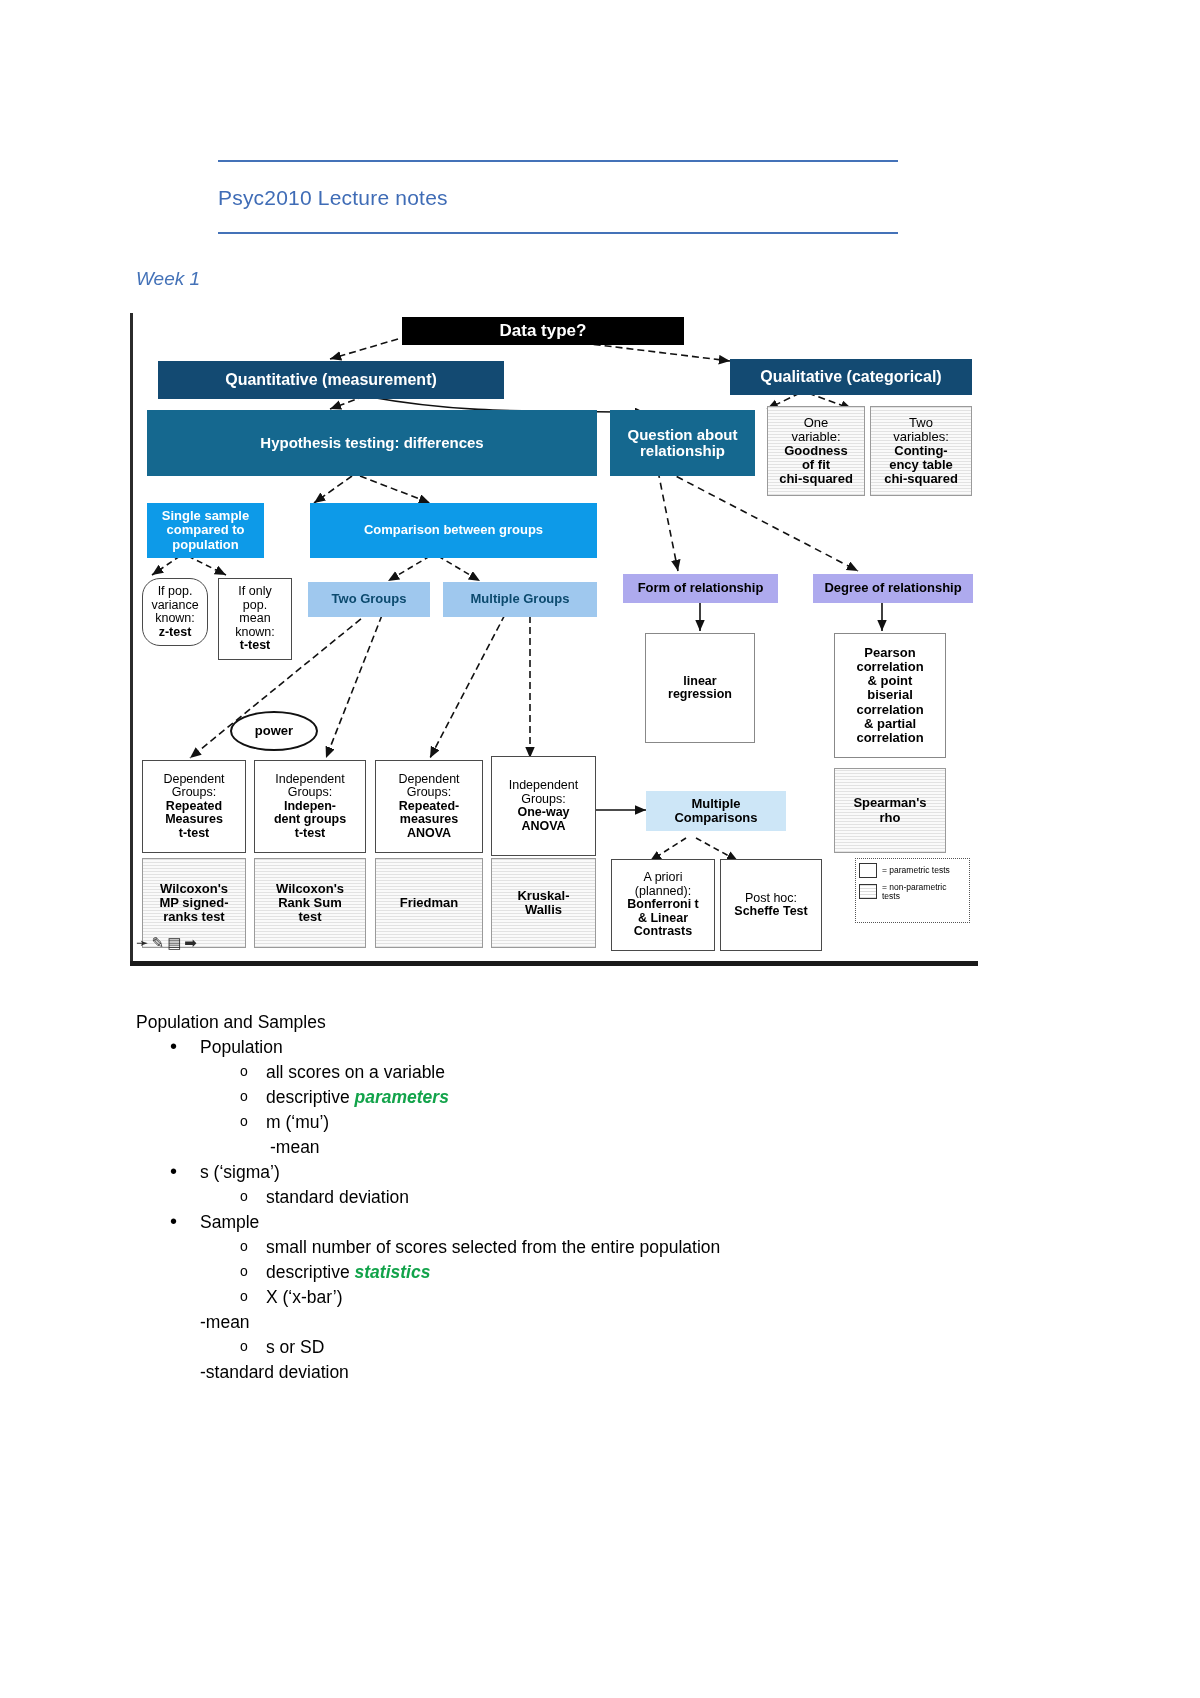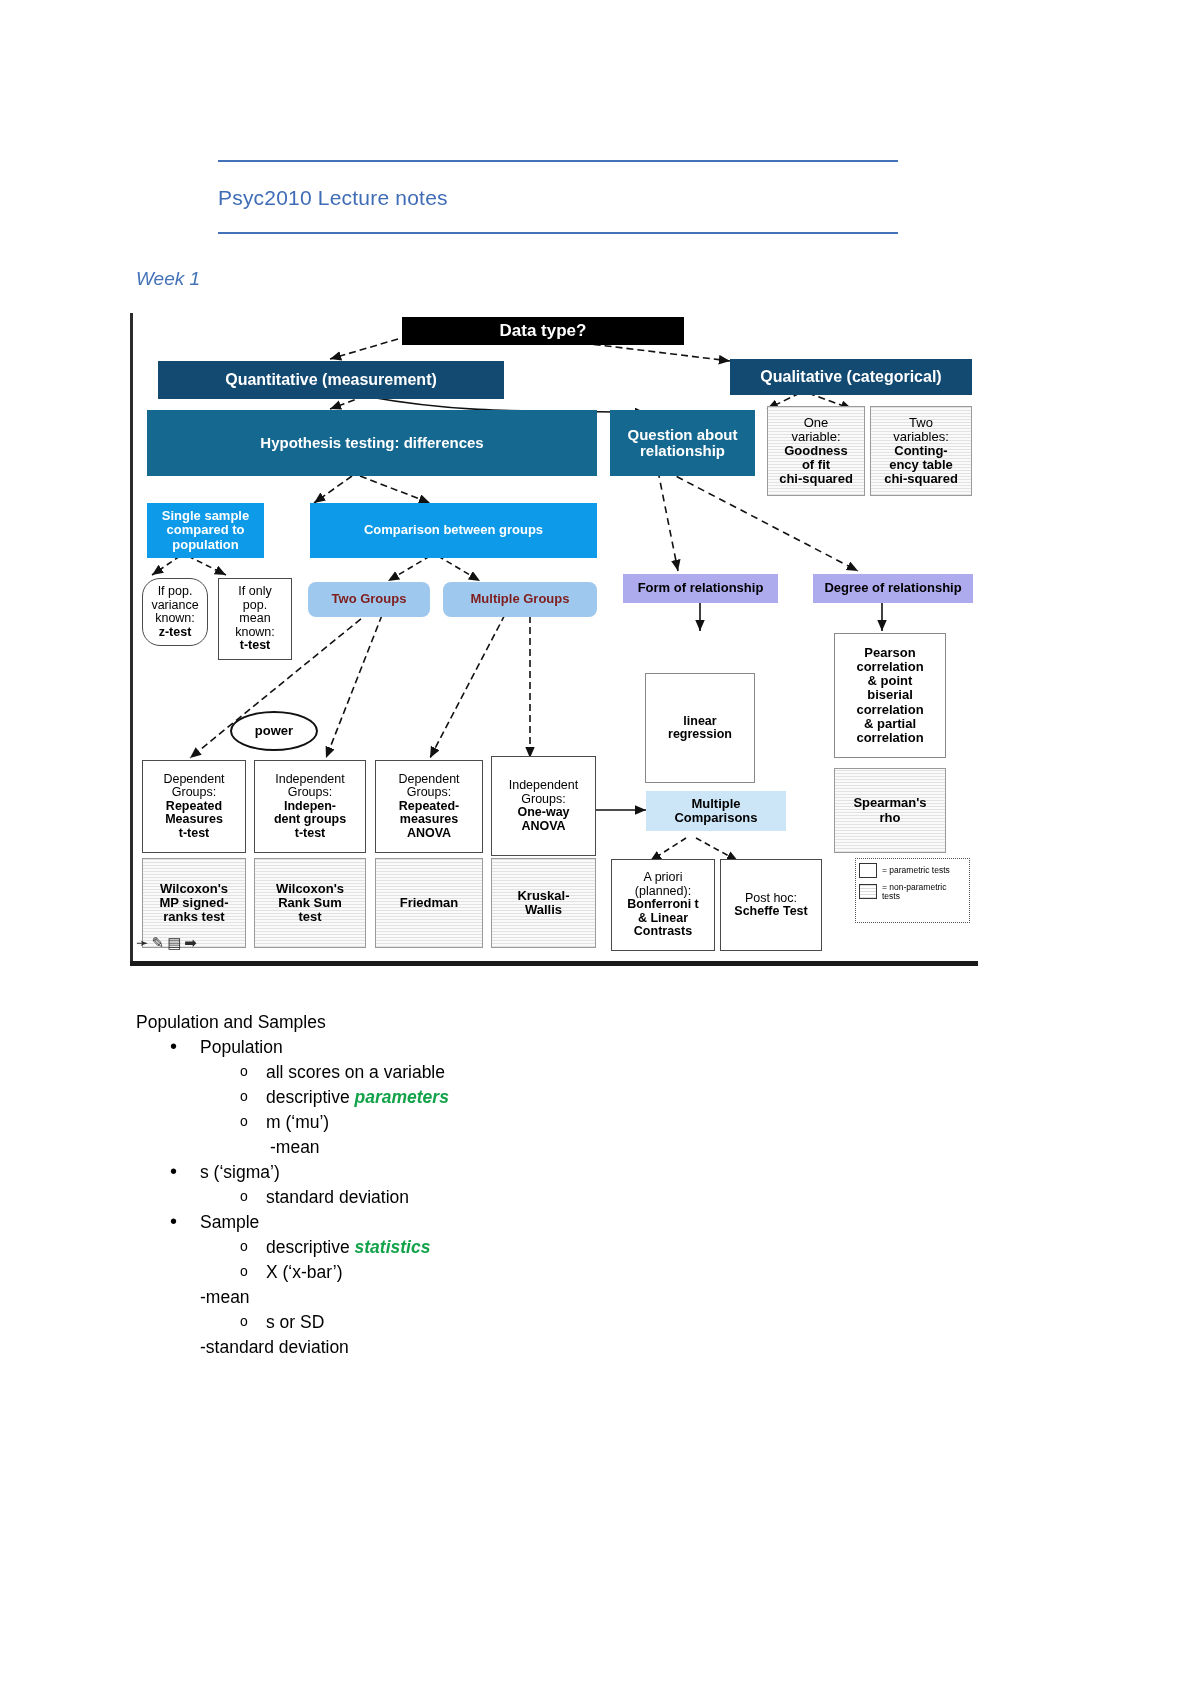--- a/index.html
+++ b/index.html
@@ -58,21 +58,21 @@
     align-items:center;
     justify-content:center;
     text-align:center;
     line-height:1.08;
     font-weight:bold;
   }
   .n-black{background:#000;color:#fff;font-size:17px;}
   .n-navy{background:#134a72;color:#fff;font-size:16px;}
   .n-teal{background:#15688f;color:#fff;font-size:15px;}
   .n-blue{background:#0d9ae8;color:#fff;font-size:13px;}
-  .n-lightblue{background:#9fc8ee;color:#7f1d1d;font-size:13px;border-radius:8px;}
+  .n-lightblue{background:#9fc8ee;color:#0c4a6e;font-size:13px;}
   .n-violet{background:#aeaaee;color:#000;font-size:13px;}
   .n-paleblue{background:#cde6f7;color:#000;font-size:13px;}
   .n-white{background:#fff;color:#000;border:1px solid #4a4a4a;font-size:12.5px;font-weight:normal;}
   .n-hatch{
     color:#000;font-size:13px;font-weight:bold;
     border:1px solid #9a9a9a;
     background-color:#f4f4f4;
     background-image:repeating-linear-gradient(0deg,#e2e2e2 0px,#e2e2e2 1px,#fafafa 1px,#fafafa 3px);
   }
   .n-oval{
@@ -219,21 +219,21 @@
     </div>
 
     <div class="node n-lightblue" style="left:178px;top:269px;width:122px;height:35px;">Two Groups</div>
 
     <div class="node n-lightblue" style="left:313px;top:269px;width:154px;height:35px;">Multiple Groups</div>
 
     <div class="node n-violet" style="left:493px;top:261px;width:155px;height:29px;">Form of relationship</div>
 
     <div class="node n-violet" style="left:683px;top:261px;width:160px;height:29px;">Degree of relationship</div>
 
-    <div class="node n-white" style="left:515px;top:320px;width:110px;height:110px;flex-direction:column;border-color:#888;margin-top:40px;">
+    <div class="node n-white" style="left:515px;top:320px;width:110px;height:110px;flex-direction:column;border-color:#888;">
       <span class="b-bold">linear</span>
       <span class="b-bold">regression</span>
     </div>
 
     <div class="node n-white" style="left:704px;top:320px;width:112px;height:125px;flex-direction:column;border-color:#888;font-size:13px;">
       <span class="b-bold">Pearson</span>
       <span class="b-bold">correlation</span>
       <span class="b-bold">&amp; point</span>
       <span class="b-bold">biserial</span>
       <span class="b-bold">correlation</span>
@@ -340,20 +340,21 @@
     <div class="h">Population and Samples</div>
 
     <div class="lvl1">Population</div>
     <div class="lvl2">all scores on a variable</div>
     <div class="lvl2"><span>descriptive </span><span class="green">parameters</span></div>
     <div class="lvl2">m  (‘mu’)</div>
     <div class="plain-ind">-mean</div>
     <div class="lvl1">s (‘sigma’)</div>
     <div class="lvl2">standard deviation</div>
     <div class="lvl1">Sample</div>
+    <div class="lvl2">small number of scores selected from the entire population</div>
     <div class="lvl2"><span>descriptive </span><span class="green">statistics</span></div>
     <div class="lvl2">X (‘x-bar’)</div>
     <div class="plain-ind2">-mean</div>
     <div class="lvl2">s or SD</div>
     <div class="plain-ind2">-standard deviation</div>
   </div>
 
 </div>
 
 </body></html>

